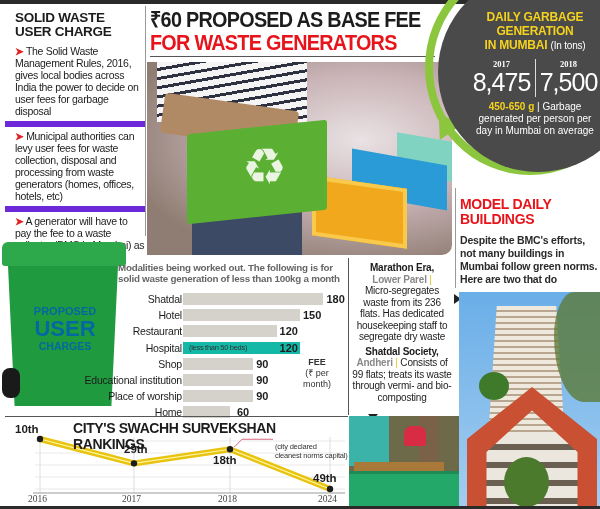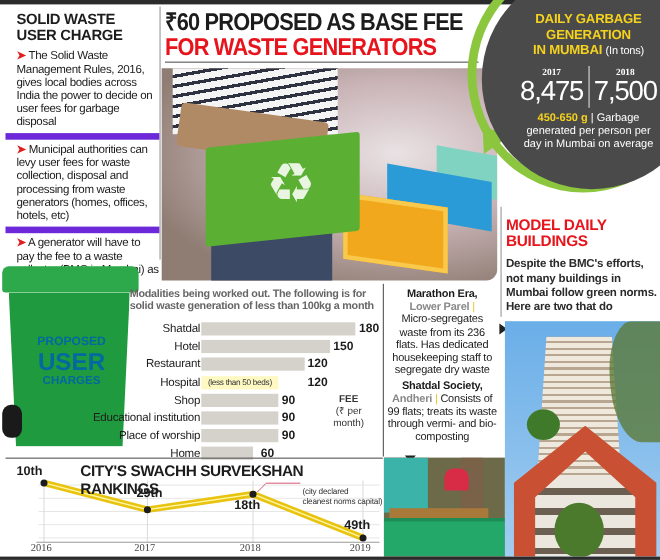--- a/index.html
+++ b/index.html
@@ -201,21 +201,21 @@
         <div class="bar" style="width: 117px; background: rgb(212, 210, 203);"></div>
         <span class="val" style="left: 193px;">150</span>
       </div>
       <div class="row">
         <span class="lbl">Restaurant</span>
         <div class="bar" style="width: 93.6px; background: rgb(212, 210, 203);"></div>
         <span class="val" style="left: 169.6px;">120</span>
       </div>
       <div class="row">
         <span class="lbl">Hospital</span>
-        <div class="bar" style="width: 70px; background: #fef9c3;">
+        <div class="bar" style="width: 117px; background: #14b8a6;">
           <div class="inner">(less than 50 beds)</div>
         </div>
         <span class="val" style="left: 169.6px;">120</span>
       </div>
       <div class="row">
         <span class="lbl">Shop</span>
         <div class="bar" style="width: 70.2px; background: rgb(212, 210, 203);"></div>
         <span class="val" style="left: 146.2px;">90</span>
       </div>
       <div class="row">
@@ -302,17 +302,17 @@
     <div>cleanest norms capital)</div>
   </div>
   <div id="rank-labels">
       <div class="lab" style="left: 10px; top: 6px;">10th</div>
       <div class="lab" style="left: 119px; top: 26.359px;">29th</div>
       <div class="lab" style="left: 208px; top: 37.2564px;">18th</div>
       <div class="lab" style="left: 308px; top: 55px;">49th</div>
       <div class="xt" style="left: 23px;">2016</div>
       <div class="xt" style="left: 117px;">2017</div>
       <div class="xt" style="left: 213px;">2018</div>
-      <div class="xt" style="left: 313px;">2019</div>
+      <div class="xt" style="left: 313px;">2024</div>
     </div>
 </div>
 
 <div class="bottombar"></div>
 
 </body></html>

